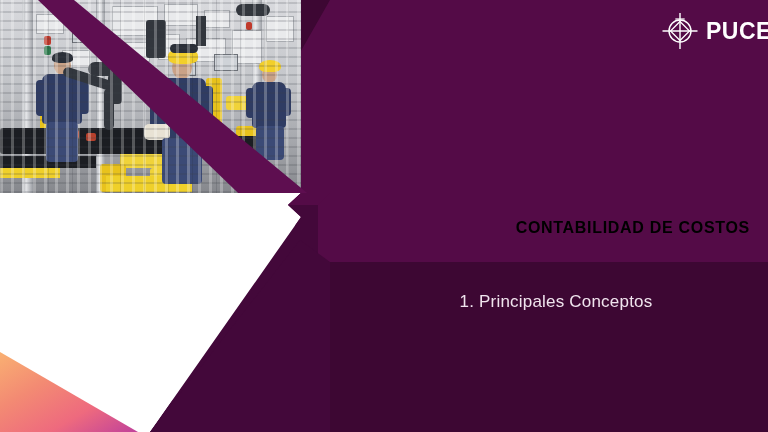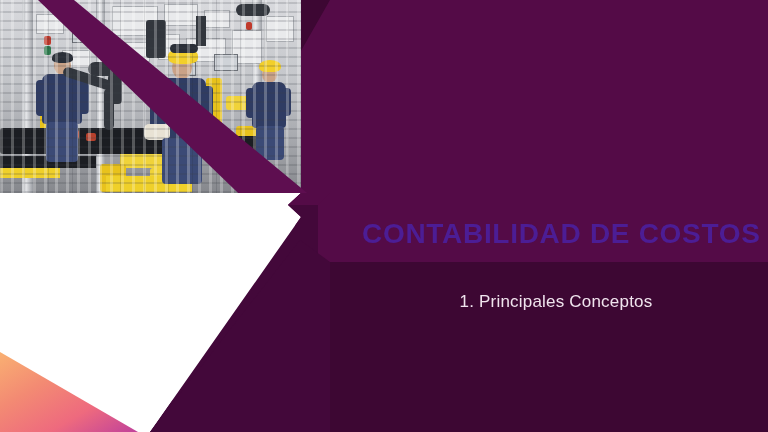--- a/index.html
+++ b/index.html
@@ -66,24 +66,24 @@
   .glove { position:absolute; background:#e8e2d4; border-radius:5px; }
   .convey { position:absolute; background:#1b1d22; }
   .convey-y { position:absolute; background:#efd02a; }
   .partred { position:absolute; background:#b5402c; border-radius:2px; }
 
   
   #title {
     position:absolute;
     left:362px; top:219px;
     width:388px;
-    font-size:28px;
+    font-size:16px;
     font-weight:bold;
     letter-spacing:0.7px;
-    color:#4c1d95;
+    color:#000000;
     text-align:right;
     line-height:1.1;
     white-space:nowrap;
   }
   #subtitle {
     position:absolute;
     left:330px; top:292px;
     width:452px;
     font-size:17px;
     font-weight:300;
@@ -248,14 +248,31 @@
         <stop offset="100%" stop-color="#C0419B"></stop>
       </linearGradient>
     </defs>
     <polygon points="0,352 0,432 138,432" fill="url(#warmGrad)"></polygon>
   </svg>
 
   <div id="title">CONTABILIDAD DE COSTOS</div>
 
   <div id="subtitle">1. Principales Conceptos</div>
 
+  <div id="logo">
+    <svg id="logo-mark" viewBox="0 0 48 48">
+      <g fill="none" stroke="#ffffff" stroke-width="1.7">
+
+        <circle cx="24" cy="24" r="13.2"></circle>
+
+        <line x1="24" y1="2.5" x2="24" y2="45.5"></line>
+
+        <line x1="3" y1="24" x2="45" y2="24"></line>
+
+        <polygon points="24,12.6 35.4,24 24,35.4 12.6,24" stroke-width="1.5"></polygon>
+
+        <line x1="18.4" y1="9.6" x2="29.6" y2="9.6" stroke-width="1.5"></line>
+      </g>
+    </svg>
+    <div id="logo-text">PUCE</div>
+  </div>
 
 </div>
 
 </body></html>

